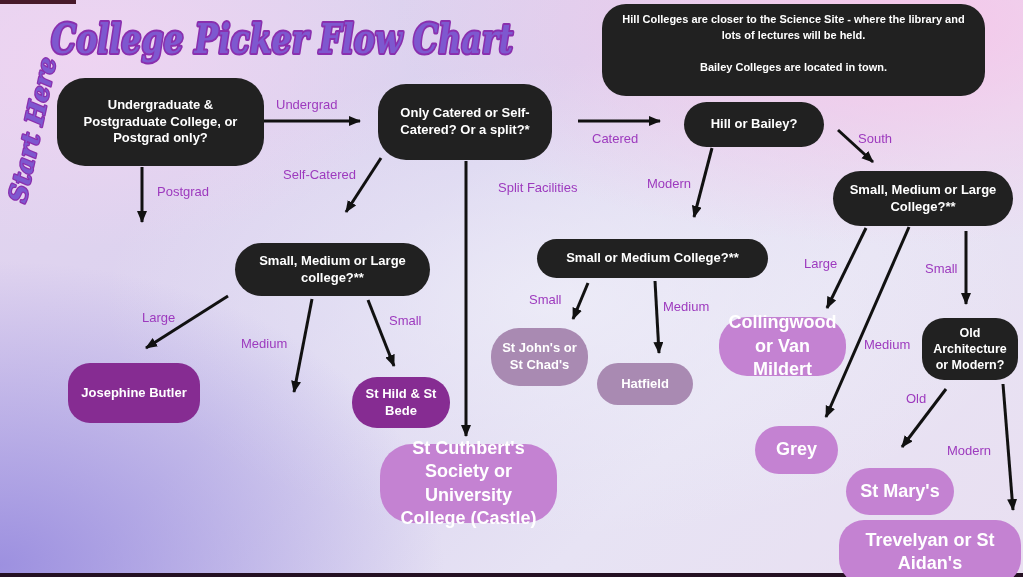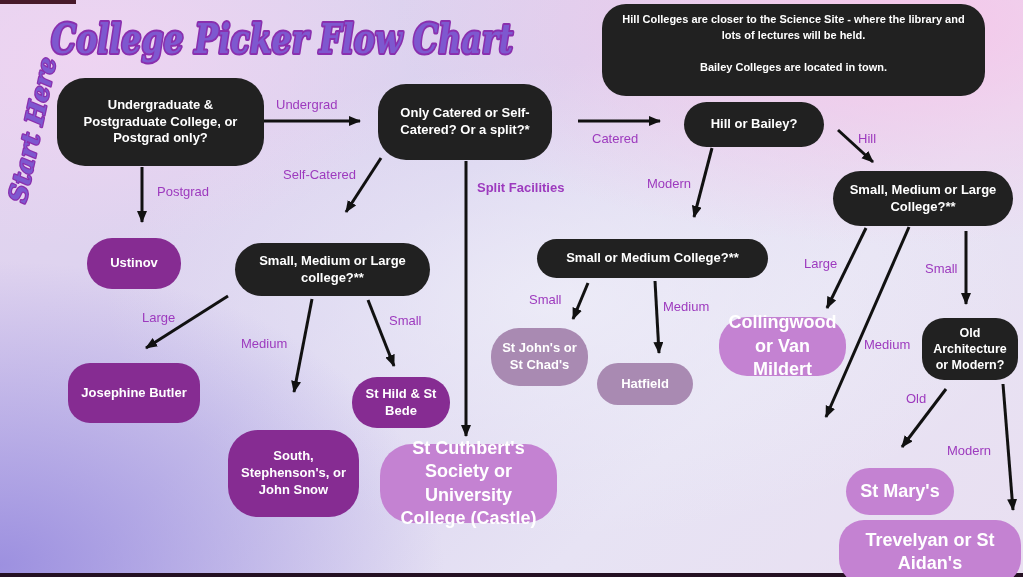--- a/index.html
+++ b/index.html
@@ -82,40 +82,39 @@
   </div>
 
   <div class="node q" style="left:57px;top:78px;width:207px;height:88px;">Undergraduate &amp; Postgraduate College, or Postgrad only?</div>
   <div class="node q" style="left:684px;top:102px;width:140px;height:45px;border-radius:23px;">Hill or Bailey?</div>
   <div class="node q" style="left:378px;top:84px;width:174px;height:76px;">Only Catered or Self-Catered? Or a split?*</div>
   <div class="node q" style="left:235px;top:243px;width:195px;height:53px;">Small, Medium or Large college?**</div>
   <div class="node q" style="left:537px;top:239px;width:231px;height:39px;border-radius:20px;">Small or Medium  College?**</div>
   <div class="node q" style="left:833px;top:171px;width:180px;height:55px;">Small, Medium or Large College?**</div>
   <div class="node q" style="left:922px;top:318px;width:96px;height:62px;border-radius:22px;font-size:12.5px;padding:4px 6px;">Old Architecture or Modern?</div>
 
-  <div class="node dark" style="left:87px;top:238px;width:94px;height:51px;">Ustinov</div>
   <div class="node dark" style="left:68px;top:363px;width:132px;height:60px;border-radius:22px;">Josephine Butler</div>
   <div class="node dark" style="left:352px;top:377px;width:98px;height:51px;">St Hild &amp; St Bede</div>
-  <div class="node dark" style="left:228px;top:430px;width:131px;height:87px;border-radius:30px;">South, Stephenson's, or John Snow</div>
 
   <div class="node light" style="left:380px;top:444px;width:177px;height:79px;border-radius:32px;">St Cuthbert's Society or University College (Castle)</div>
   <div class="node light" style="left:719px;top:317px;width:127px;height:59px;border-radius:28px;">Collingwood or Van Mildert</div>
+  <div class="node light" style="left:755px;top:426px;width:83px;height:48px;">Grey</div>
   <div class="node light" style="left:846px;top:468px;width:108px;height:47px;">St Mary's</div>
   <div class="node light" style="left:839px;top:520px;width:182px;height:64px;">Trevelyan or St Aidan's</div>
 
   <div class="node mauve" style="left:491px;top:328px;width:97px;height:58px;border-radius:28px;">St John's or St Chad's</div>
   <div class="node mauve" style="left:597px;top:363px;width:96px;height:42px;">Hatfield</div>
 
   <span class="lbl" style="left:276px;top:97px;">Undergrad</span>
   <span class="lbl" style="left:157px;top:184px;">Postgrad</span>
   <span class="lbl" style="left:283px;top:167px;">Self-Catered</span>
-  <span class="lbl" style="left:477px;top:180px;font-weight:bold;">Split Facilities</span>
+  <span class="lbl" style="left:498px;top:180px;">Split Facilities</span>
   <span class="lbl" style="left:592px;top:131px;">Catered</span>
   <span class="lbl" style="left:647px;top:176px;">Modern</span>
-  <span class="lbl" style="left:858px;top:131px;">Hill</span>
+  <span class="lbl" style="left:858px;top:131px;">South</span>
   <span class="lbl" style="left:142px;top:310px;">Large</span>
   <span class="lbl" style="left:241px;top:336px;">Medium</span>
   <span class="lbl" style="left:389px;top:313px;">Small</span>
   <span class="lbl" style="left:529px;top:292px;">Small</span>
   <span class="lbl" style="left:663px;top:299px;">Medium</span>
   <span class="lbl" style="left:804px;top:256px;">Large</span>
   <span class="lbl" style="left:864px;top:337px;">Medium</span>
   <span class="lbl" style="left:925px;top:261px;">Small</span>
   <span class="lbl" style="left:906px;top:391px;">Old</span>
   <span class="lbl" style="left:947px;top:443px;">Modern</span>

